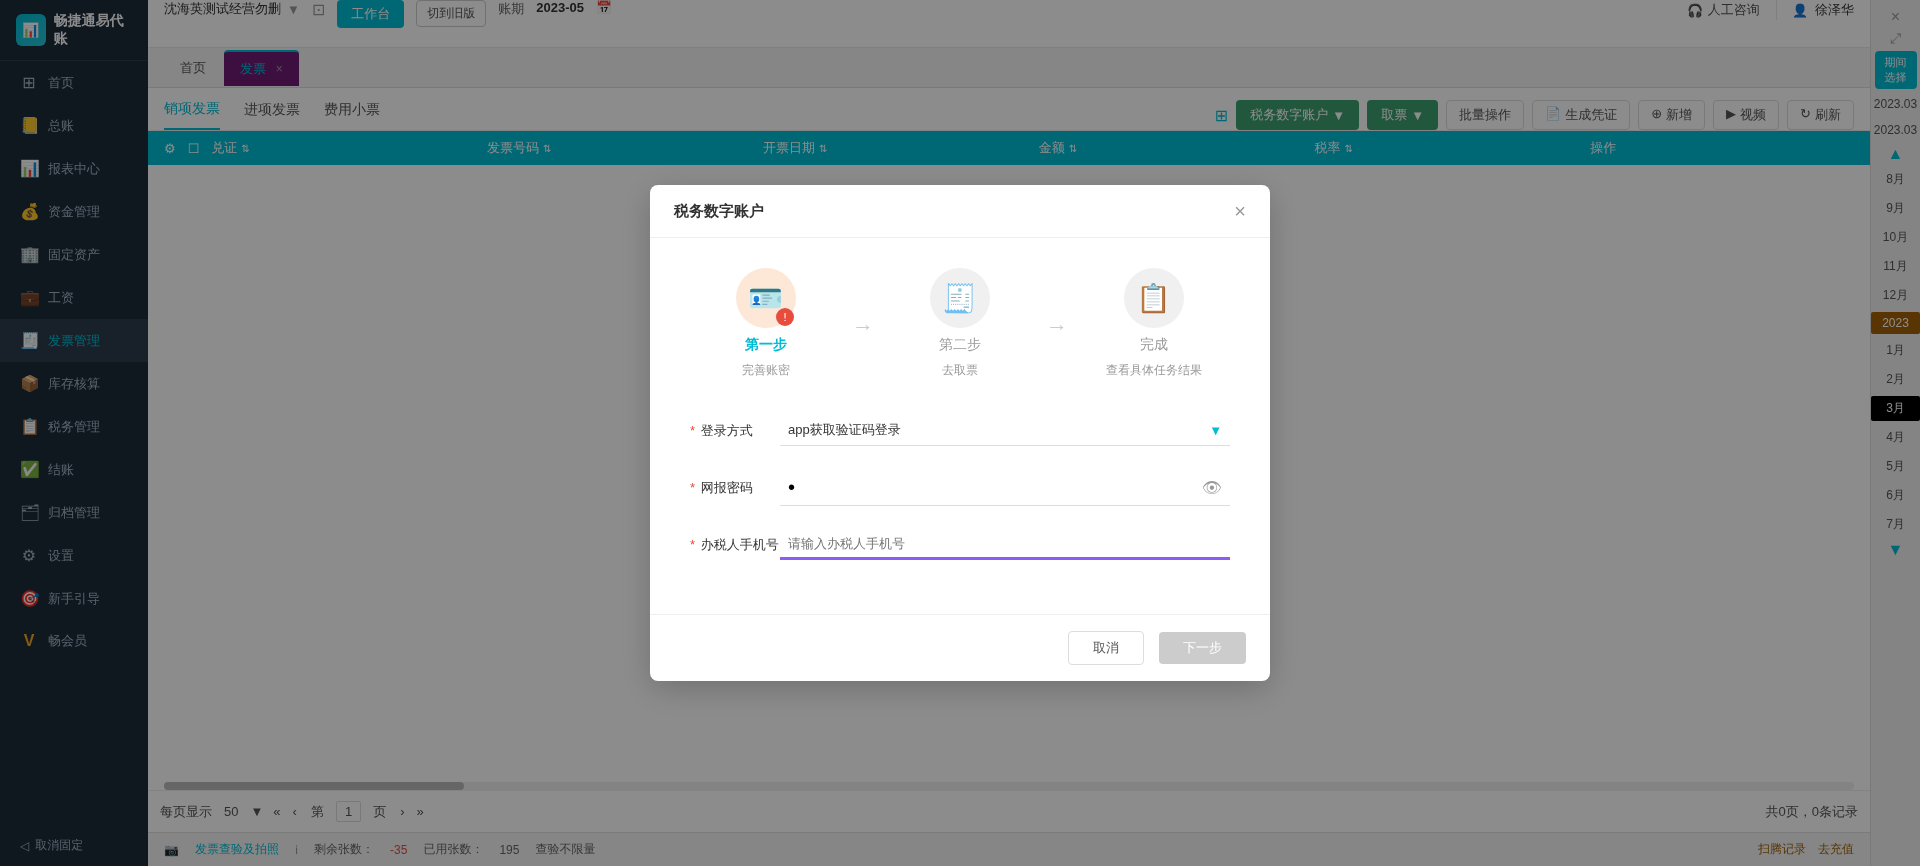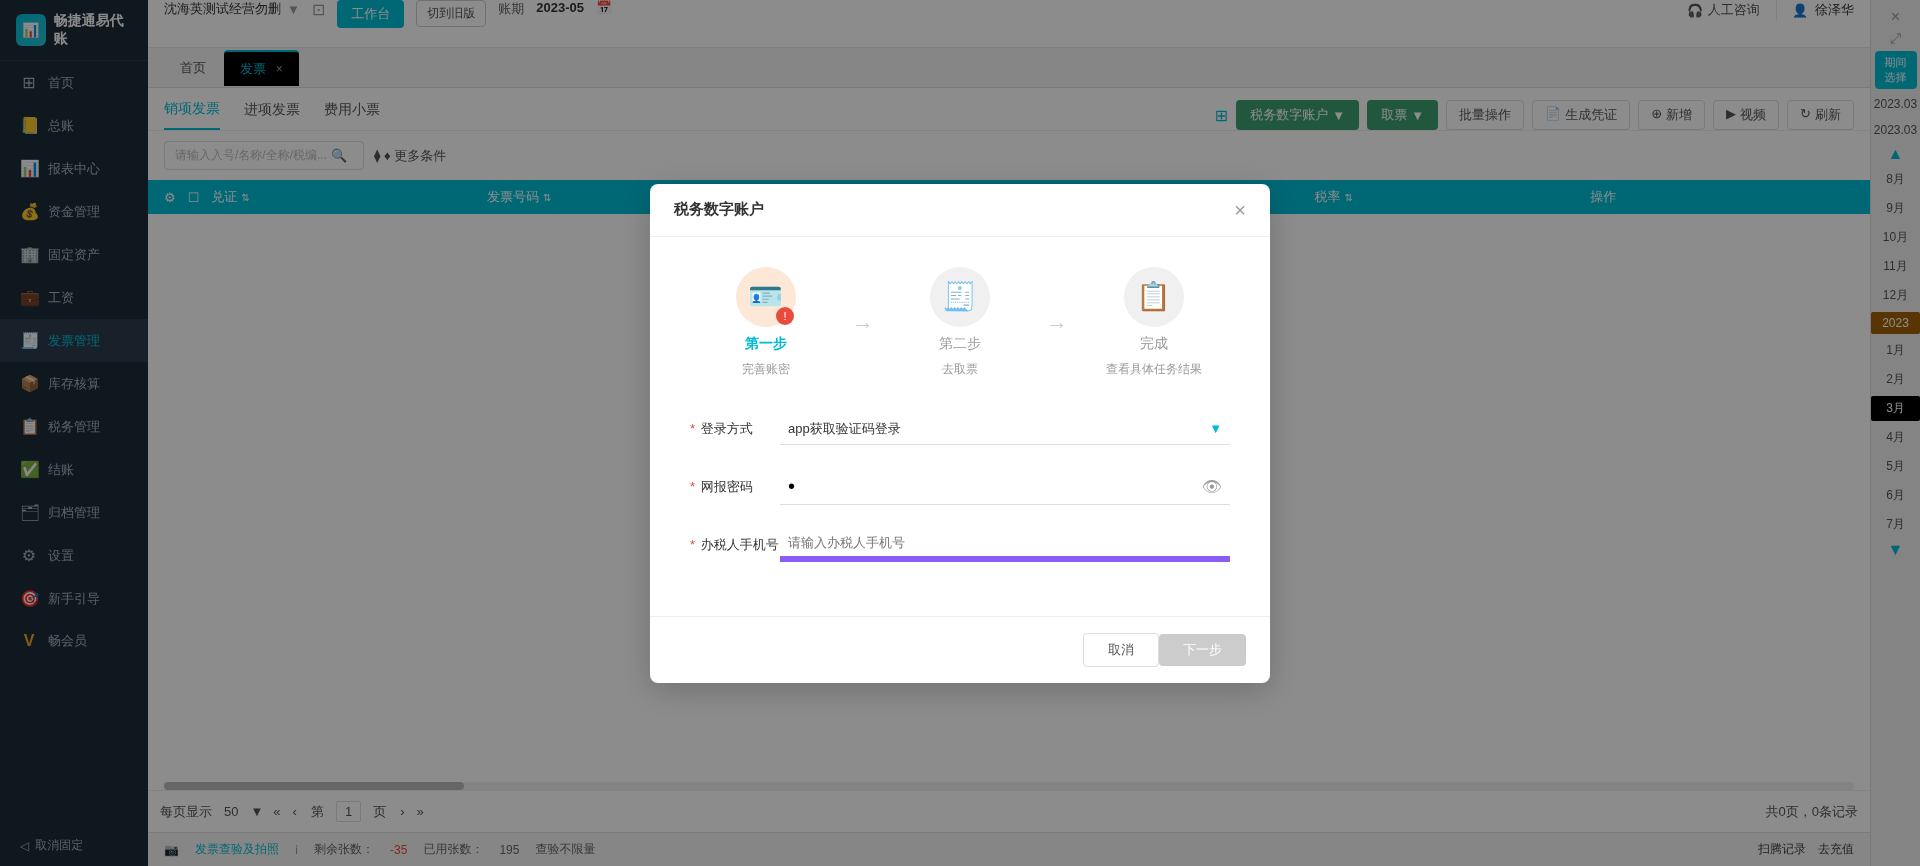--- a/index.html
+++ b/index.html
@@ -24,21 +24,21 @@
     .topbar-btn { background: #00bcd4; color: #fff; border: none; border-radius: 4px; padding: 5px 14px; font-size: 13px; cursor: pointer; }
     .topbar-right { margin-left: auto; display: flex; align-items: center; gap: 16px; color: #555; font-size: 13px; }
     .topbar-right .service { display: flex; align-items: center; gap: 4px; color: #555; cursor: pointer; }
     .topbar-user { display: flex; align-items: center; gap: 6px; color: #333; }
     .topbar-separator { width: 1px; height: 20px; background: #e8e8e8; }
     .btn-old { border: 1px solid #ccc; background: #fff; color: #555; border-radius: 4px; padding: 4px 10px; font-size: 12px; cursor: pointer; }
 
     
     .tabbar { background: #f5f5f5; border-bottom: 1px solid #ddd; display: flex; align-items: center; padding: 0 16px; height: 40px; flex-shrink: 0; gap: 2px; }
     .tabbar-item { padding: 8px 16px; font-size: 13px; color: #555; cursor: pointer; border-radius: 4px 4px 0 0; }
-    .tabbar-item.active { background: #000000; color: #00bcd4; border-top: 2px solid #00bcd4; }
+    .tabbar-item.active { background: #701a75; color: #00bcd4; border-top: 2px solid #00bcd4; }
     .tabbar-close { font-size: 12px; color: #999; margin-left: 6px; cursor: pointer; }
 
     
     .content { flex: 1; background: #fff; display: flex; flex-direction: column; overflow: hidden; position: relative; }
 
     
     .subtabs { display: flex; align-items: center; padding: 12px 16px 0; gap: 24px; border-bottom: 1px solid #eee; flex-shrink: 0; }
     .subtab { font-size: 14px; color: #555; cursor: pointer; padding-bottom: 10px; }
     .subtab.active { color: #00bcd4; border-bottom: 2px solid #00bcd4; }
 
@@ -55,21 +55,21 @@
     .table-header { background: #00bcd4; color: #fff; display: flex; align-items: center; padding: 8px 16px; flex-shrink: 0; font-size: 13px; gap: 12px; }
     .th-cell { flex: 1; display: flex; align-items: center; gap: 4px; }
 
     
     .pagination { padding: 10px 12px; display: flex; align-items: center; gap: 8px; font-size: 13px; color: #555; border-top: 1px solid #eee; flex-shrink: 0; margin-top: auto; }
     .pagination-right { margin-left: auto; }
 
     
     .footer-bar { background: #f5f5f5; border-top: 1px solid #e0e0e0; padding: 8px 16px; display: flex; align-items: center; gap: 16px; font-size: 12px; color: #666; flex-shrink: 0; }
     .footer-right { margin-left: auto; display: flex; gap: 12px; }
-    .footer-link { color: #404040; cursor: pointer; }
+    .footer-link { color: #a16207; cursor: pointer; }
 
     
     .right-panel { width: 50px; background: #f0f0f0; border-left: 1px solid #ddd; display: flex; flex-direction: column; align-items: center; padding: 8px 0; gap: 4px; flex-shrink: 0; position: relative; }
     .right-panel-btn { background: #00bcd4; color: #fff; font-size: 11px; padding: 4px 6px; border-radius: 4px; cursor: pointer; text-align: center; width: 42px; }
     .month-item { font-size: 12px; color: #555; padding: 4px 0; cursor: pointer; text-align: center; width: 100%; }
     .month-item.active { background: #000000; color: #fff; border-radius: 2px; }
     .month-item.highlight { background: #a16207; color: #fff; border-radius: 2px; }
     .scroll-btn { color: #00bcd4; font-size: 16px; cursor: pointer; text-align: center; }
 
     
@@ -96,24 +96,24 @@
 
     
     .form-row { display: flex; align-items: center; margin-bottom: 24px; }
     .form-label { width: 90px; font-size: 13px; color: #333; flex-shrink: 0; }
     .form-label .required { color: #e74c3c; margin-right: 2px; }
     .form-select { display: flex; align-items: center; justify-content: space-between; border-bottom: 1px solid #ddd; padding: 6px 8px; flex: 1; cursor: pointer; }
     .form-select-value { color: #333; font-size: 13px; }
     .form-password { display: flex; align-items: center; border-bottom: 1px solid #ddd; padding: 6px 8px; flex: 1; }
     .form-password input { border: none; outline: none; font-size: 20px; background: transparent; flex: 1; letter-spacing: 2px; }
     .form-password .eye-icon { color: #999; cursor: pointer; font-size: 16px; }
-    .form-input-plain { border: none; border-bottom: 6px solid #8b5cf6; padding: 6px 8px; flex: 1; outline: none; font-size: 13px; color: #999; }
-
-    
-    .modal-footer { display: flex; justify-content: flex-end; align-items: center; gap: 0; padding: 16px 24px; border-top: 1px solid #eee; }
+    .form-input-plain { border: none; border-bottom: 3px solid #8b5cf6; padding: 6px 8px; flex: 1; outline: none; font-size: 13px; color: #999; }
+
+    
+    .modal-footer { display: flex; justify-content: flex-end; align-items: center; gap: 15px; padding: 16px 24px; border-top: 1px solid #eee; }
     .btn-cancel { border: 1px solid #ddd; background: #fff; color: #555; border-radius: 4px; padding: 7px 24px; font-size: 13px; cursor: pointer; }
     .btn-next { background: #ccc; color: #fff; border: none; border-radius: 4px; padding: 7px 24px; font-size: 13px; cursor: not-allowed; }
 
     
     .scroll-area { height: 8px; background: #eee; margin: 0 16px; border-radius: 4px; }
     .scroll-thumb { width: 300px; height: 8px; background: #bbb; border-radius: 4px; }
   </style>
 </head>
 <body>
 
@@ -257,30 +257,20 @@
           <span>▶</span>
           <span>视频</span>
         </button>
         <button class="action-btn">
           <span>↻</span>
           <span>刷新</span>
         </button>
       </div>
     </div>
 
-    <div class="toolbar">
-      <div class="search-input">
-        <span style="font-size:12px;color:#bbb;">请输入入号/名称/全称/税编...</span>
-        <span style="color:#999;">🔍</span>
-      </div>
-      <span class="filter-btn">
-        <span>⧫</span>
-        <span>♦ 更多条件</span>
-      </span>
-    </div>
 
     <div class="table-header">
       <span style="color:#fff;">⚙</span>
       <span style="color:#fff;">☐</span>
       <span class="th-cell">
         <span>兑证</span>
         <span style="font-size:10px;">⇅</span>
       </span>
       <span class="th-cell">
         <span>发票号码</span>

